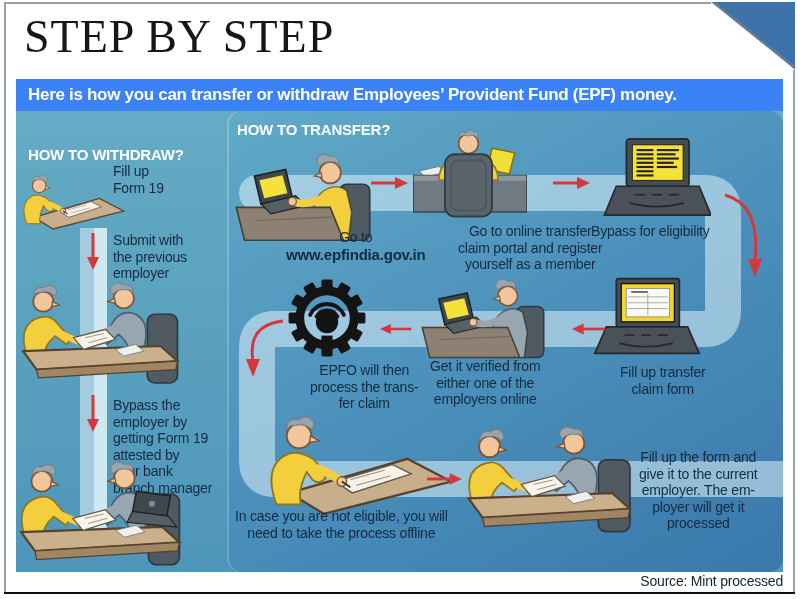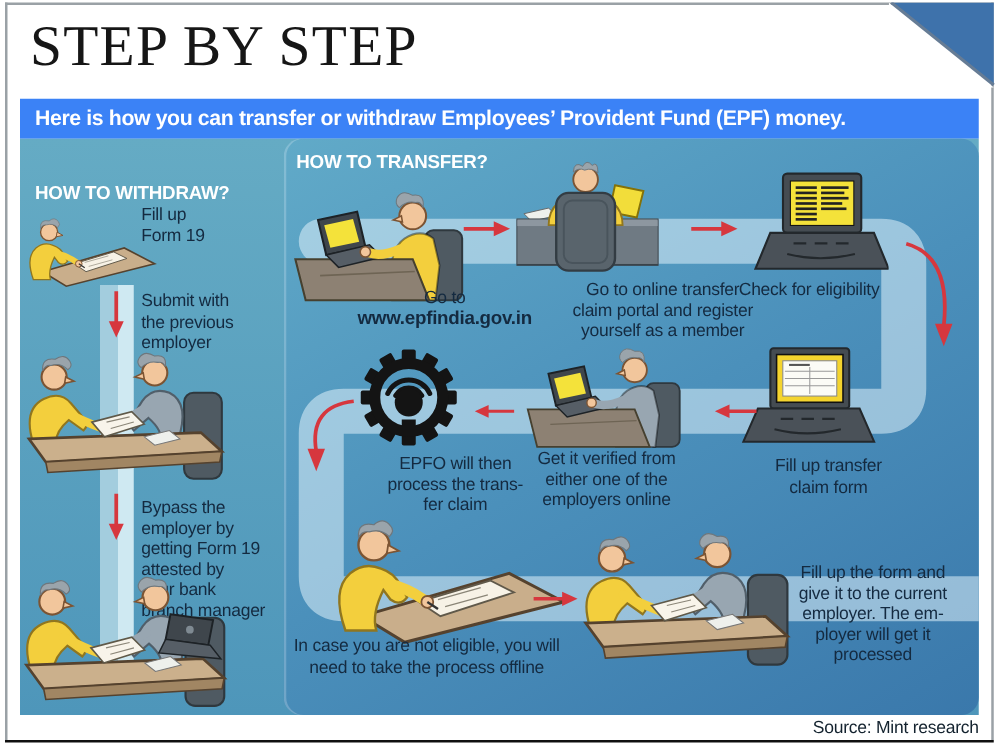--- a/index.html
+++ b/index.html
@@ -265,21 +265,21 @@
 yourself as a member</div>
 
       <svg class="arr sc" style="left:324px;top:65px;" width="40" height="14" viewBox="0 0 40 14">
         <line x1="2" y1="7" x2="27" y2="7"></line>
           <polygon points="26,1 39,7 26,13"></polygon>
       </svg>
 
       <svg class="sc" style="left:374px;top:26px;width:110px;height:85px;">
           <use href="#i-laptop1"></use>
         </svg>
-      <div class="t" style="left:364px;top:112px;">Check for eligibility</div>
+      <div class="t" style="left:364px;top:112px;">Bypass for eligibility</div>
 
       <svg class="arr sc" style="left:494px;top:78px;" width="46" height="92" viewBox="0 0 46 92">
         <path d="M4,6 Q40,16 34,72"></path>
           <polygon points="27,70 34,88 41,70"></polygon>
       </svg>
 
       <svg class="sc" style="left:366px;top:166px;width:108px;height:83px;">
           <use href="#i-laptop2"></use>
         </svg>
       <div class="t" style="left:393px;top:253px;">Fill up transfer
@@ -329,14 +329,14 @@
           <use href="#i-duo"></use>
         </svg>
       <div class="t" style="left:412px;top:338px;">Fill up the form and
 give it to the current
 employer. The em-
 ployer will get it
 processed</div>
     </div>
   </div>
 
-  <div class="source">Source: Mint research</div>
+  <div class="source">Source: Mint processed</div>
 </div>
 
 </body></html>

